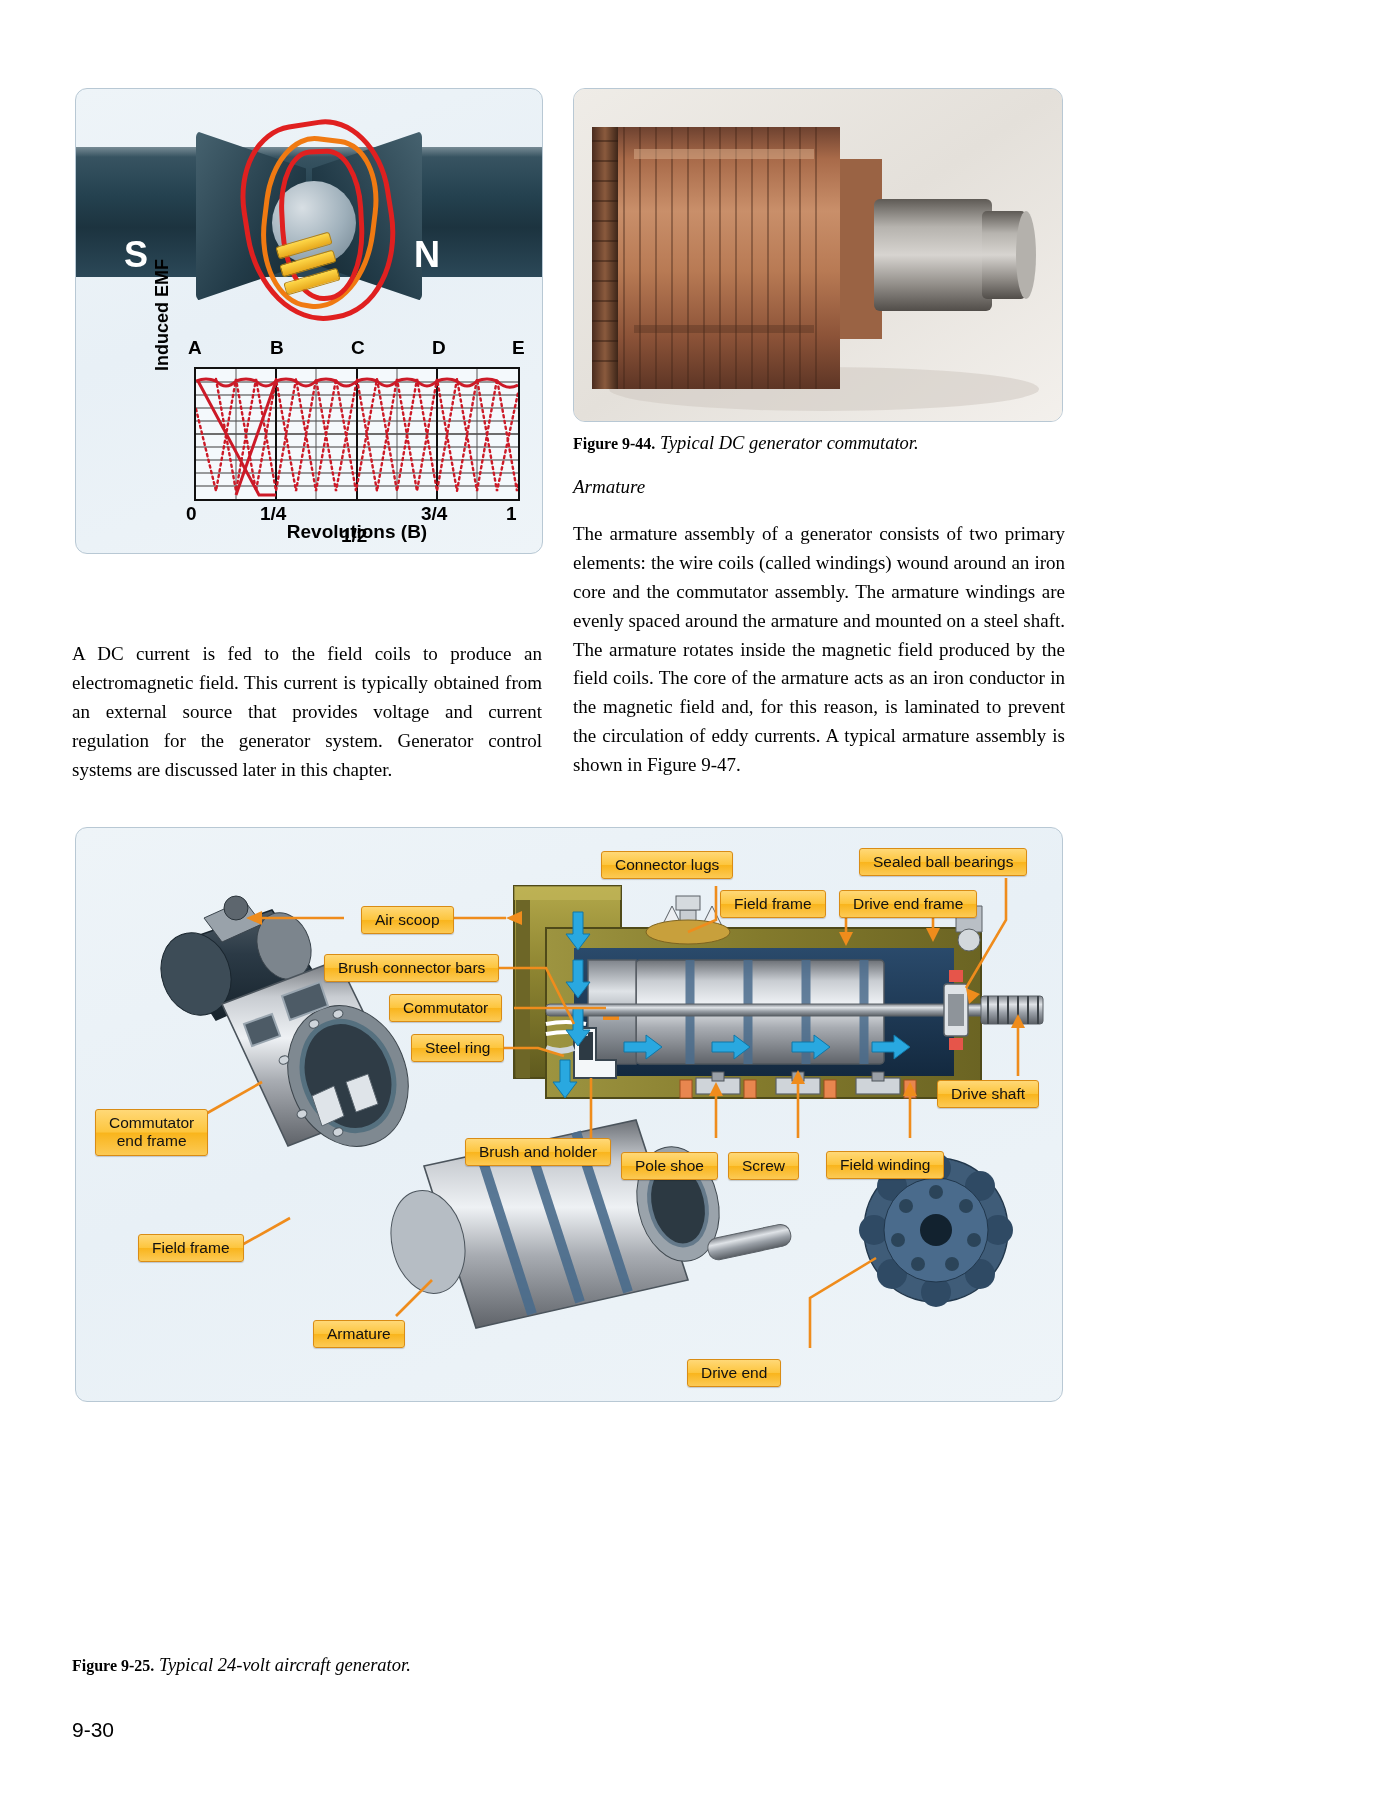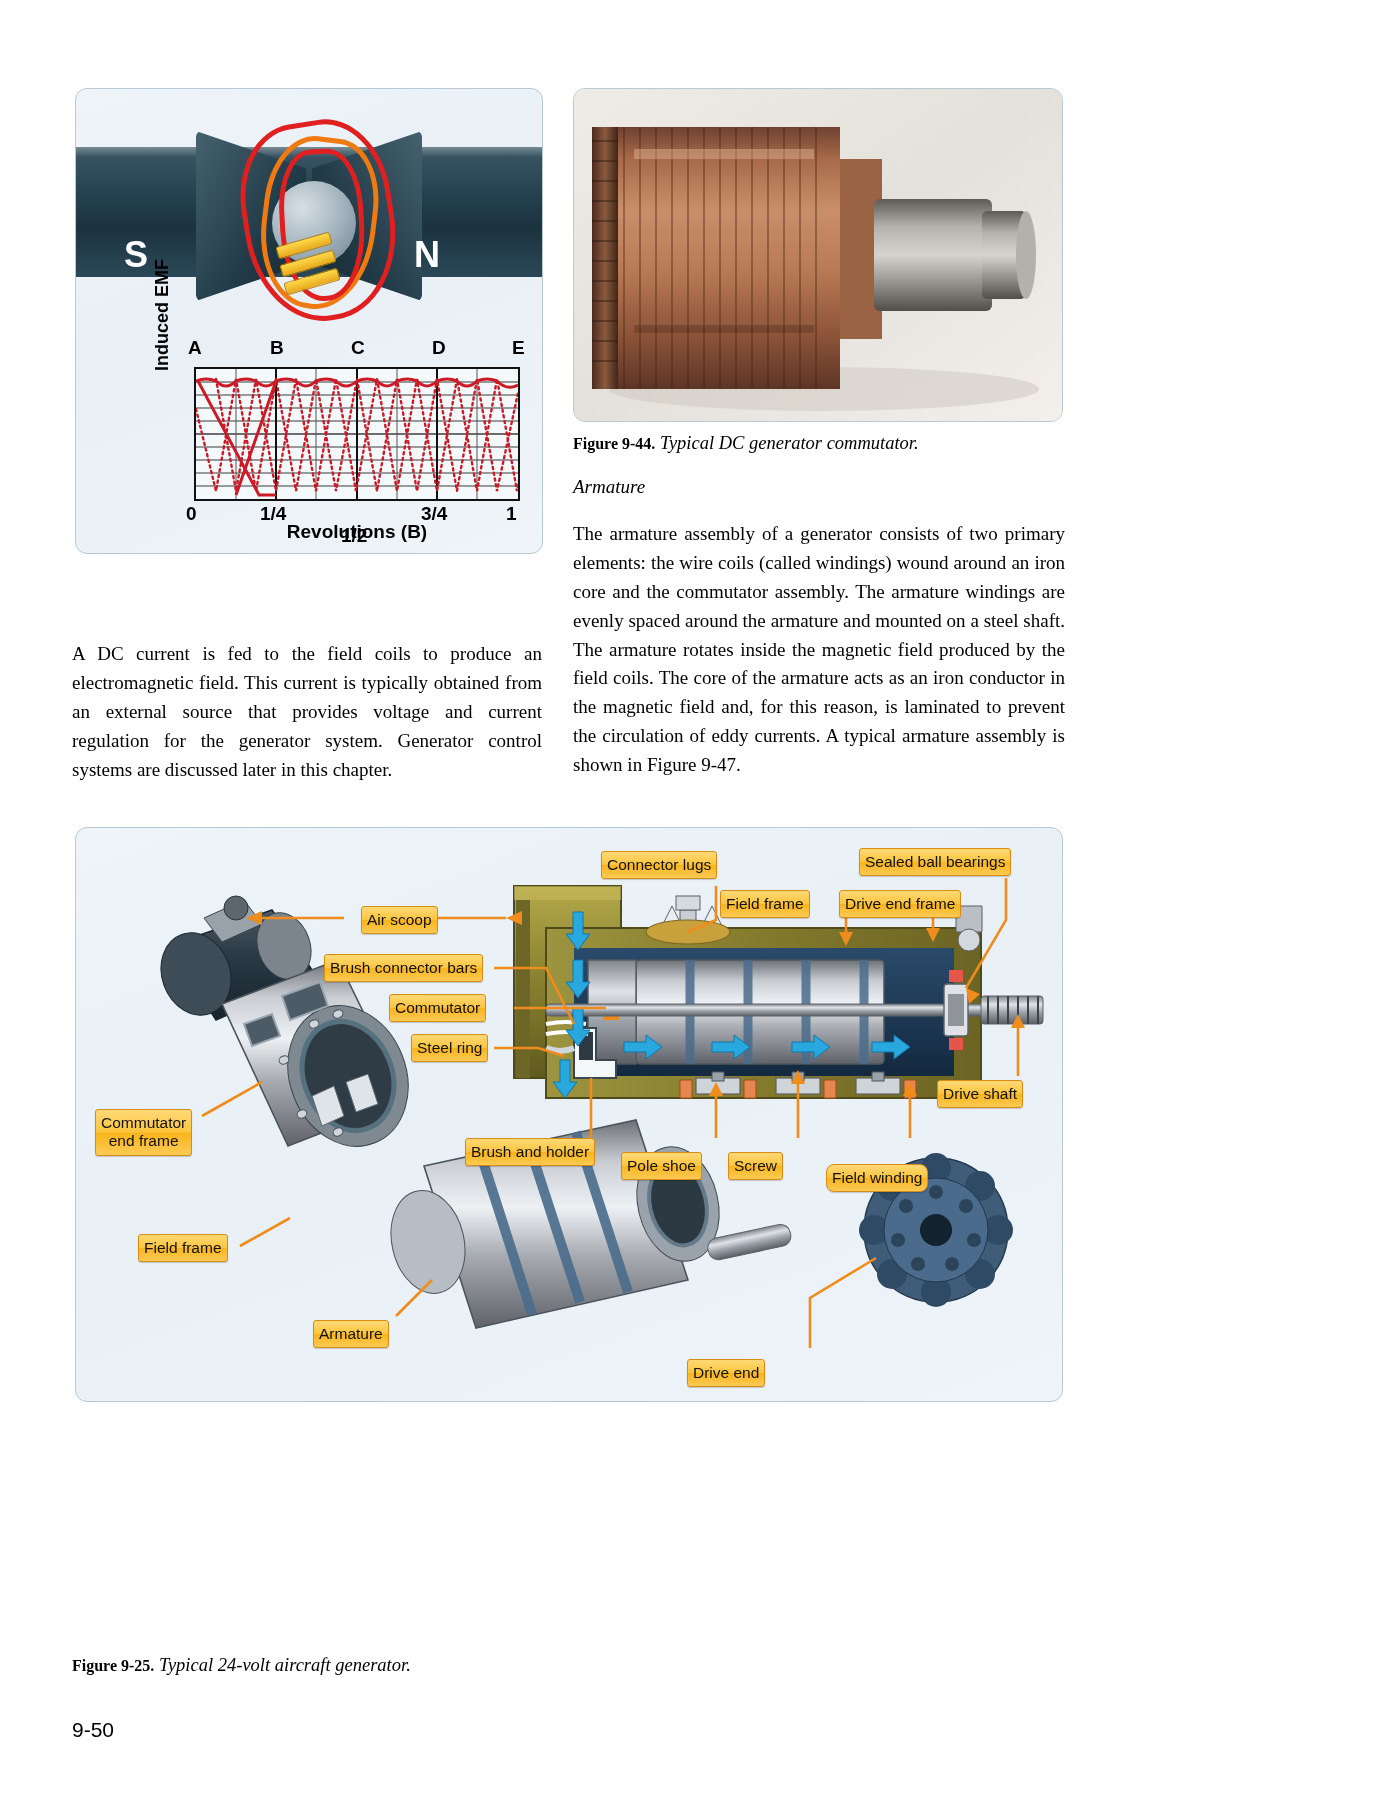--- a/index.html
+++ b/index.html
@@ -186,21 +186,21 @@
 
   
   .callout {
     position: absolute;
     background: linear-gradient(180deg,#ffd877 0%,#fdc63f 48%,#f9b51d 52%,#fcca55 100%);
     border: 1px solid #d98c15;
     border-radius: 3px;
     font-family: "Liberation Sans", sans-serif;
     font-size: 15.5px;
     color: #111;
-    padding: 4px 5px;
+    padding: 4px 13px;
     white-space: pre-line;
     text-align: center;
     line-height: 1.18;
     box-shadow: 0 1px 1px rgba(0,0,0,.18);
     z-index: 20;
   }
 
   #cap45 { left: 72px; top: 1652px; width: 600px; }
   #pagenum {
     position: absolute;
@@ -633,24 +633,24 @@
     <div class="callout" style="left:763px;  top:62px;">Drive end frame</div>
     <div class="callout" style="left:285px;  top:78px;">Air scoop</div>
     <div class="callout" style="left:248px;  top:126px;">Brush connector bars</div>
     <div class="callout" style="left:313px;  top:166px;">Commutator</div>
     <div class="callout" style="left:335px;  top:206px;">Steel ring</div>
     <div class="callout" style="left:19px;   top:281px;">Commutator
 end frame</div>
     <div class="callout" style="left:389px;  top:310px;">Brush and holder</div>
     <div class="callout" style="left:545px;  top:324px;">Pole shoe</div>
     <div class="callout" style="left:652px;  top:324px;">Screw</div>
-    <div class="callout" style="left:750px;  top:336px;border-radius:8px;">Field winding</div>
+    <div class="callout" style="left:750px;  top:323px;">Field winding</div>
     <div class="callout" style="left:861px;  top:252px;">Drive shaft</div>
     <div class="callout" style="left:62px;   top:406px;">Field frame</div>
     <div class="callout" style="left:237px;  top:492px;">Armature</div>
     <div class="callout" style="left:611px;  top:531px;">Drive end</div>
   </div>
 
   <div class="caption" id="cap45"><b>Figure 9-25.</b><span> Typical 24-volt aircraft generator.</span></div>
 
-  <div id="pagenum">9-50</div>
+  <div id="pagenum">9-30</div>
 
 </div>
 
 </body></html>

